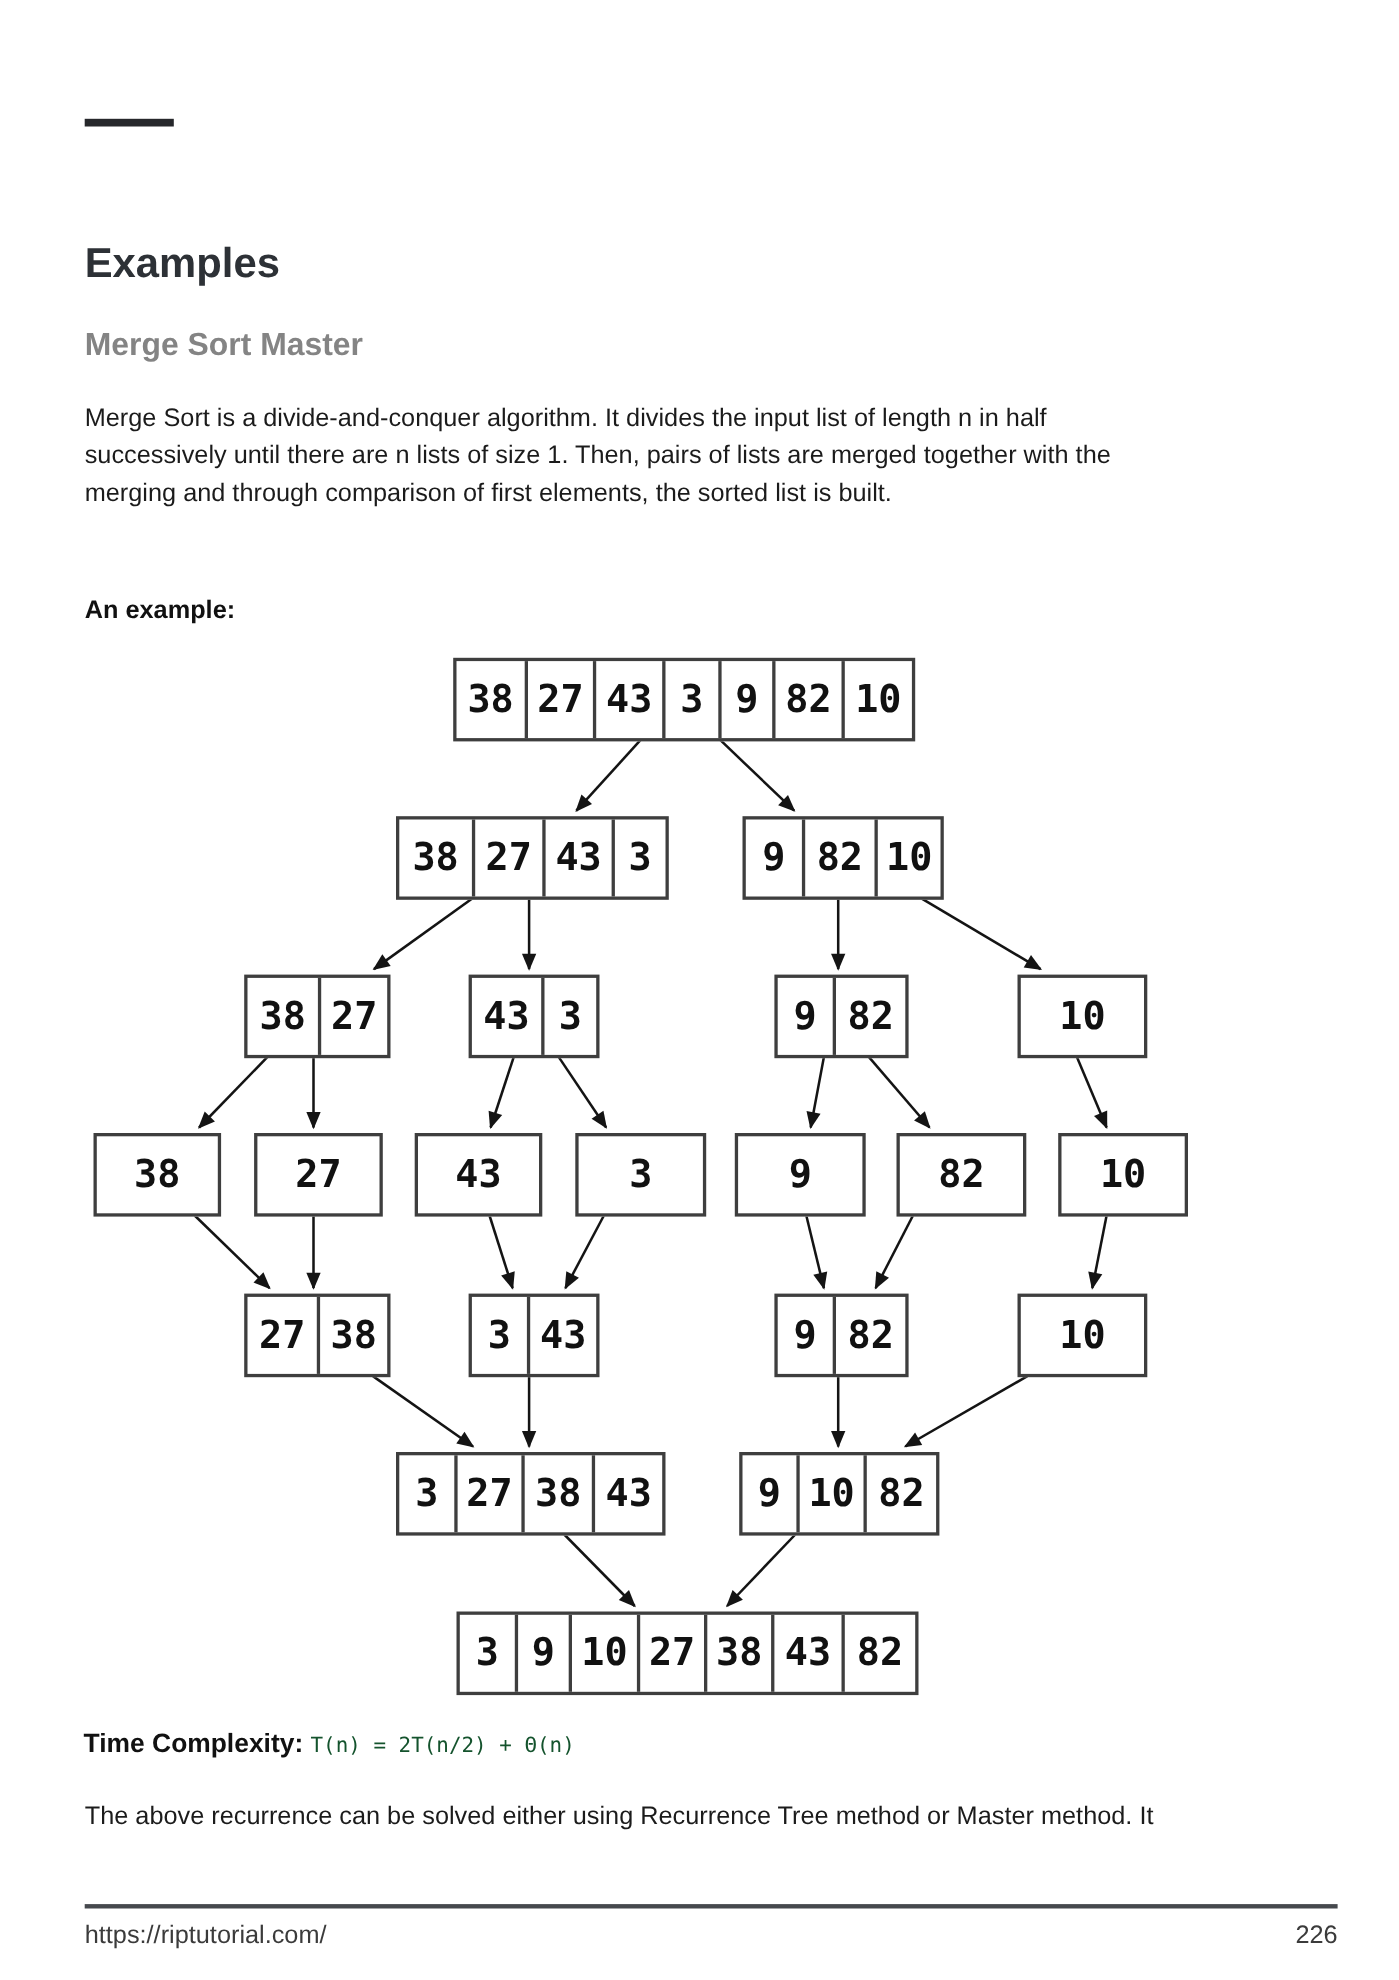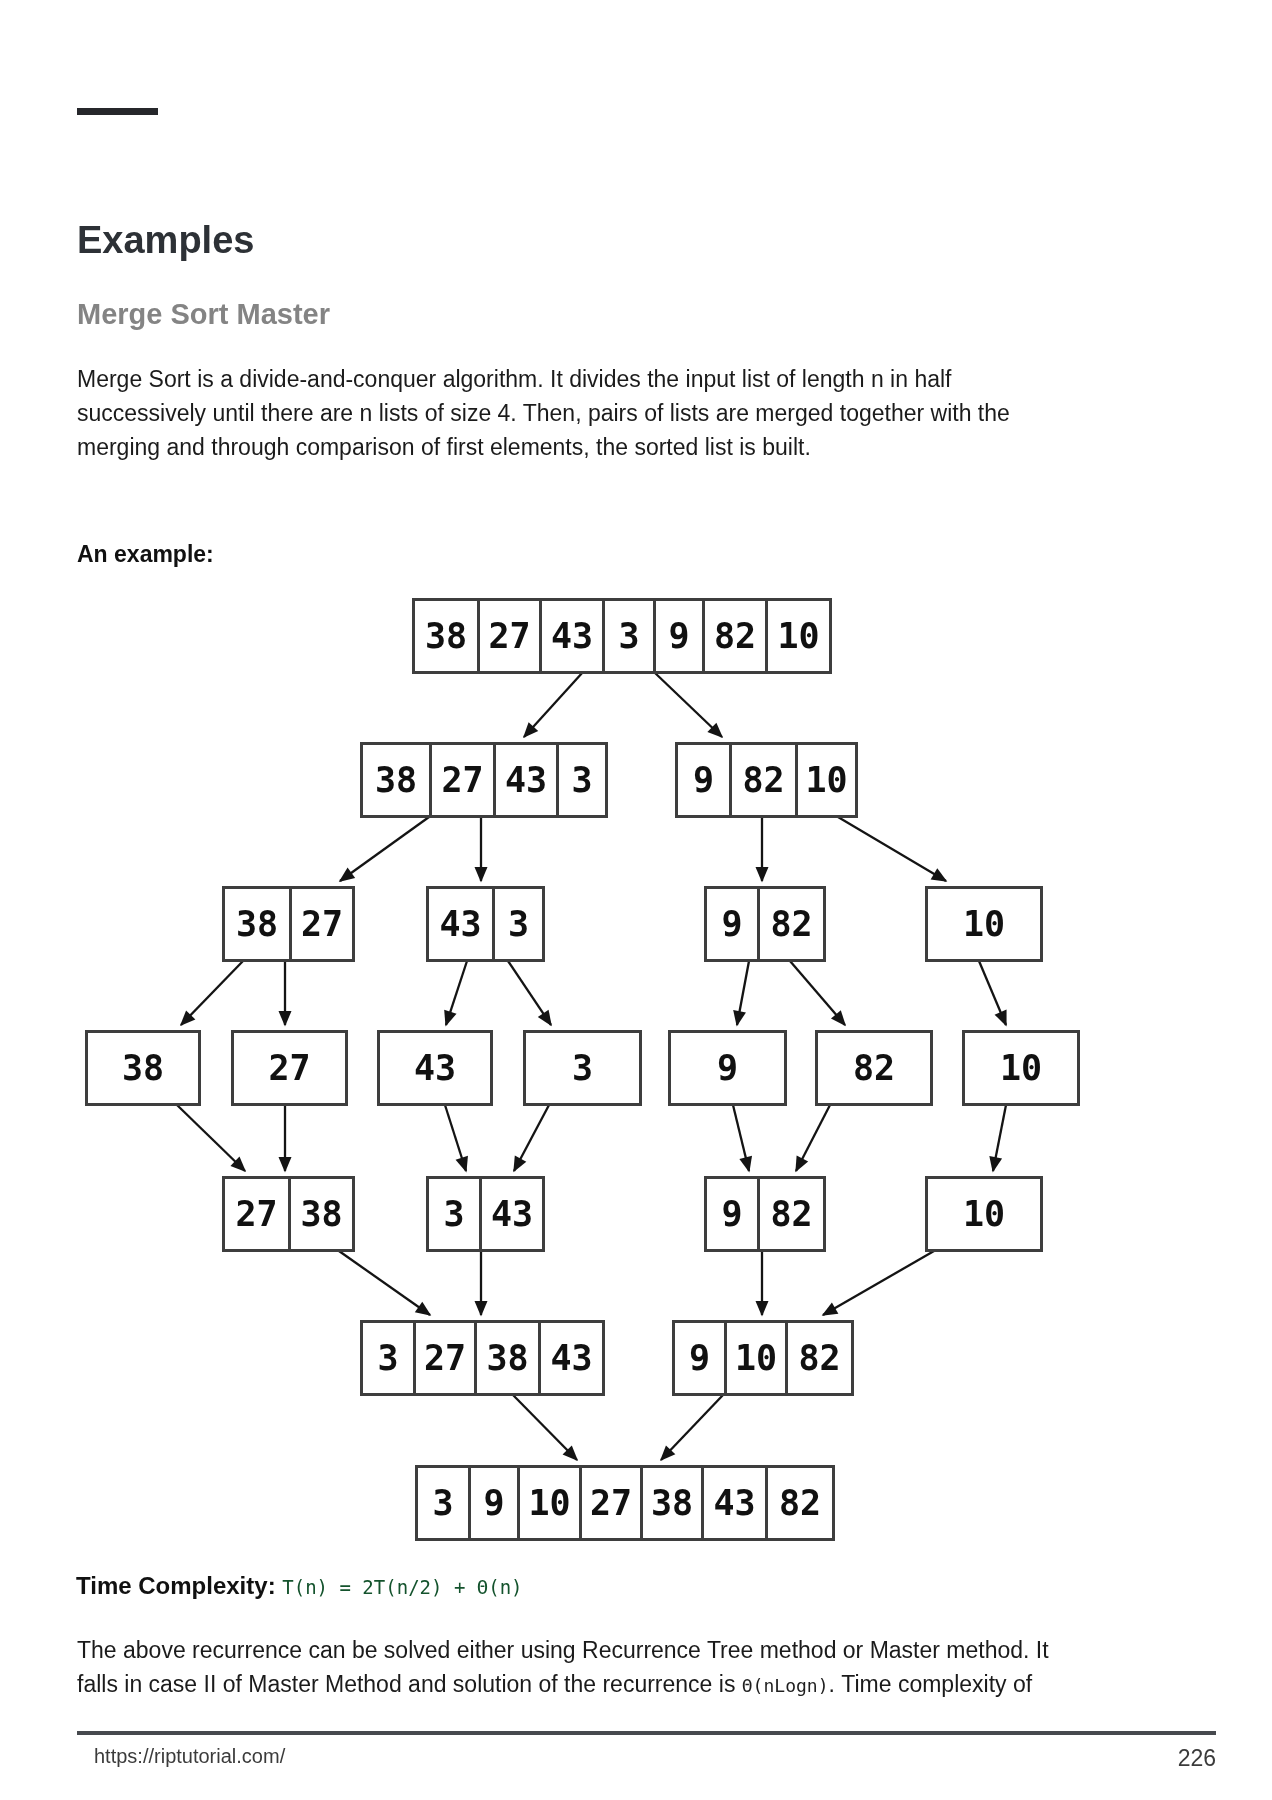--- a/index.html
+++ b/index.html
@@ -37,38 +37,38 @@
   }
   .mcell:first-child{border-left:none;}
 
   .tc-line{position:absolute;left:76px;top:1572px;white-space:nowrap;}
   .tc-label{font-size:24px;font-weight:bold;color:#111;}
   .code{font-family:"DejaVu Sans Mono",monospace;font-size:19px;color:#14532d;}
   .closing{position:absolute;left:77px;top:1633px;font-size:23px;line-height:34px;color:#1b1b1b;}
   .inline-code{font-family:"DejaVu Sans Mono",monospace;font-size:18px;color:#1f1f1f;}
 
   .footer-rule{position:absolute;left:77px;top:1731px;width:1139px;height:4px;background:#46494e;}
-  .footer-url{position:absolute;left:77px;top:1745px;font-size:20px;color:#3b3b3b;margin-left:17px;}
+  .footer-url{position:absolute;left:77px;top:1745px;font-size:23px;color:#3b3b3b;}
   .footer-page{position:absolute;right:56px;top:1745px;font-size:23px;color:#3b3b3b;}
 </style>
 </head>
 <body>
 
 <div class="page">
 
   <div class="accent-bar"></div>
 
 
   <h2 class="section-heading">Examples</h2>
 
   <h3 class="subsection-heading">Merge Sort Master</h3>
 
   <div class="intro" id="intro">
       <div class="pline">Merge Sort is a divide-and-conquer algorithm. It divides the input list of length n in half</div>
-      <div class="pline">successively until there are n lists of size 4. Then, pairs of lists are merged together with the</div>
+      <div class="pline">successively until there are n lists of size 1. Then, pairs of lists are merged together with the</div>
       <div class="pline">merging and through comparison of first elements, the sorted list is built.</div>
     </div>
 
   <div class="example-label">An example:</div>
 
   <div id="diagram">
     <svg id="arrow-layer" width="1272" height="1800">
       <defs>
         <marker id="ah" markerUnits="userSpaceOnUse" markerWidth="18" markerHeight="16" refX="15" refY="8" orient="auto">
           <path d="M1,1.5 L16.5,8 L1,14.5 Z" fill="#141414"></path>
@@ -193,20 +193,19 @@
         <span class="mcell" style="width: 67px;">82</span>
       </div>
     </div>
 
   <div class="tc-line">
     <span class="tc-label">Time Complexity</span><span class="tc-label">: </span><span class="code">T(n) = 2T(n/2) + Θ(n)</span>
   </div>
 
   <div class="closing">
     <div class="pline">The above recurrence can be solved either using Recurrence Tree method or Master method. It</div>
-    <div class="pline"><span>falls in case II of Master Method and solution of the recurrence is </span><span class="inline-code">Θ(nLogn)</span><span>. Time complexity of</span></div>
   </div>
 
   <div class="footer-rule"></div>
   <div class="footer-url">https://riptutorial.com/</div>
   <div class="footer-page">226</div>
 
 </div>
 
 </body></html>

